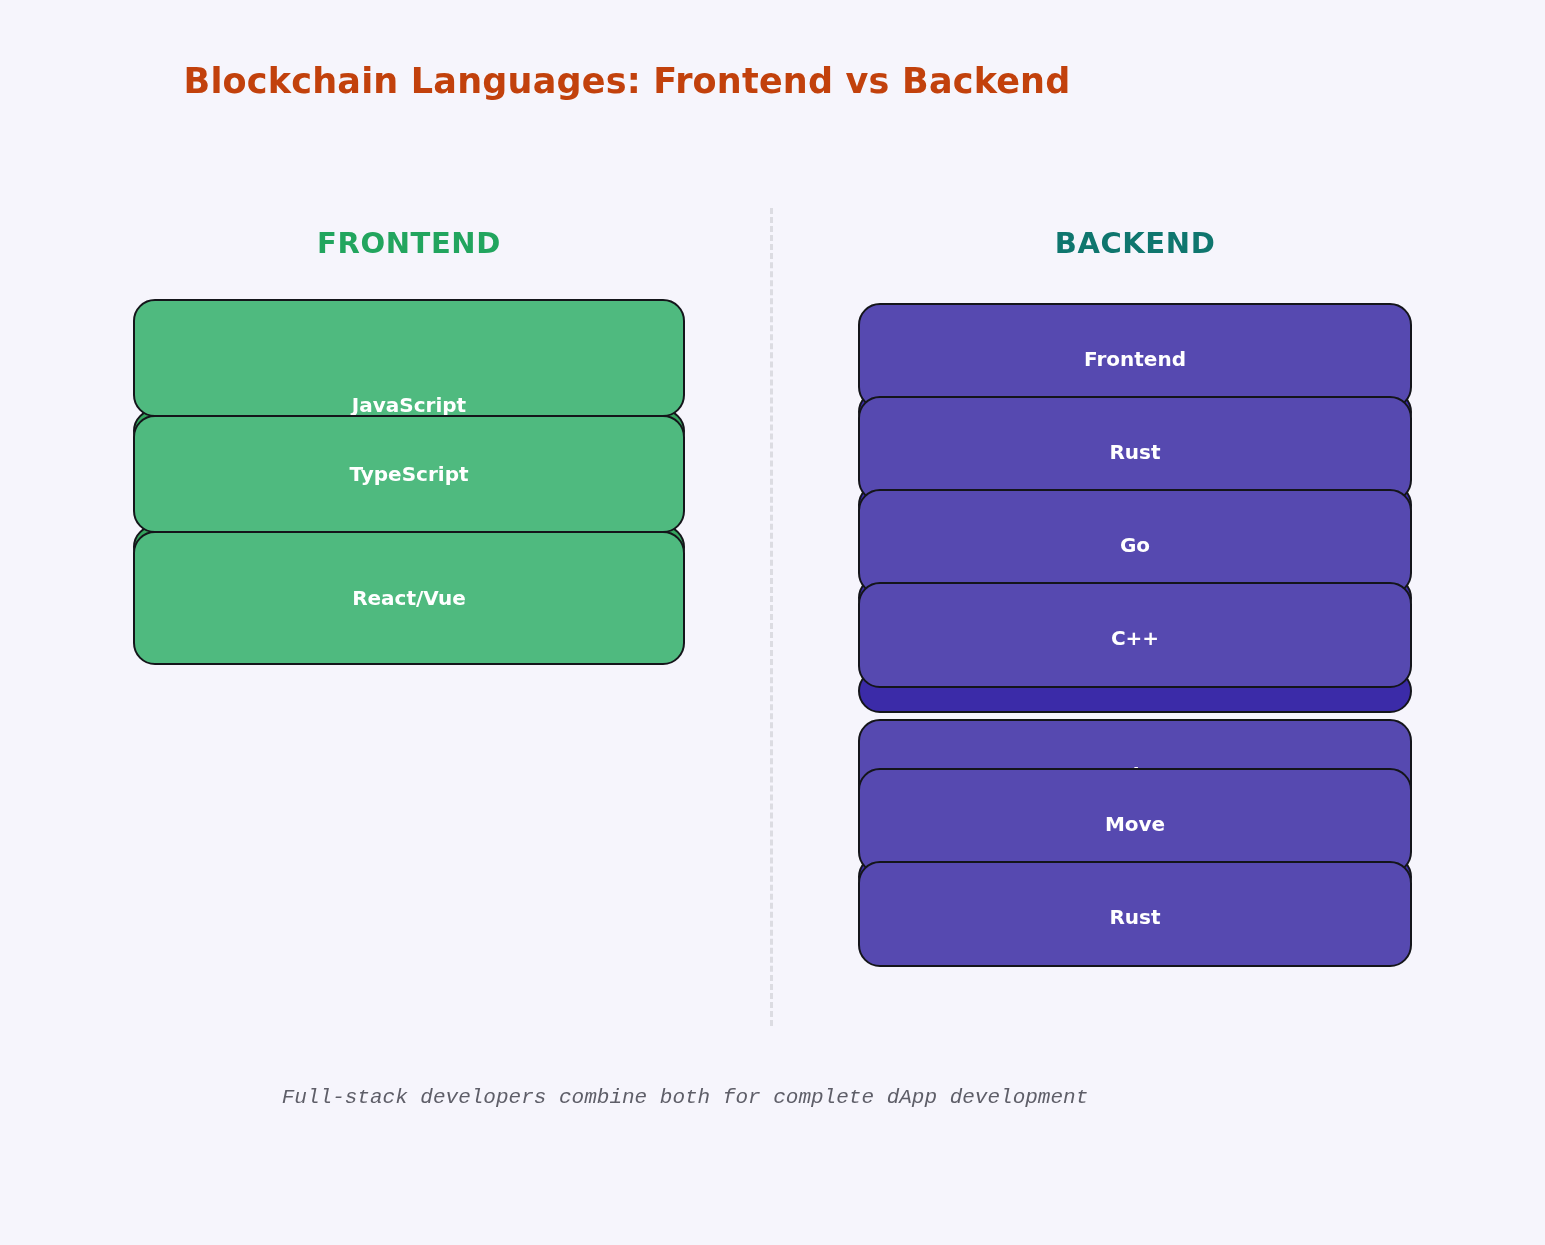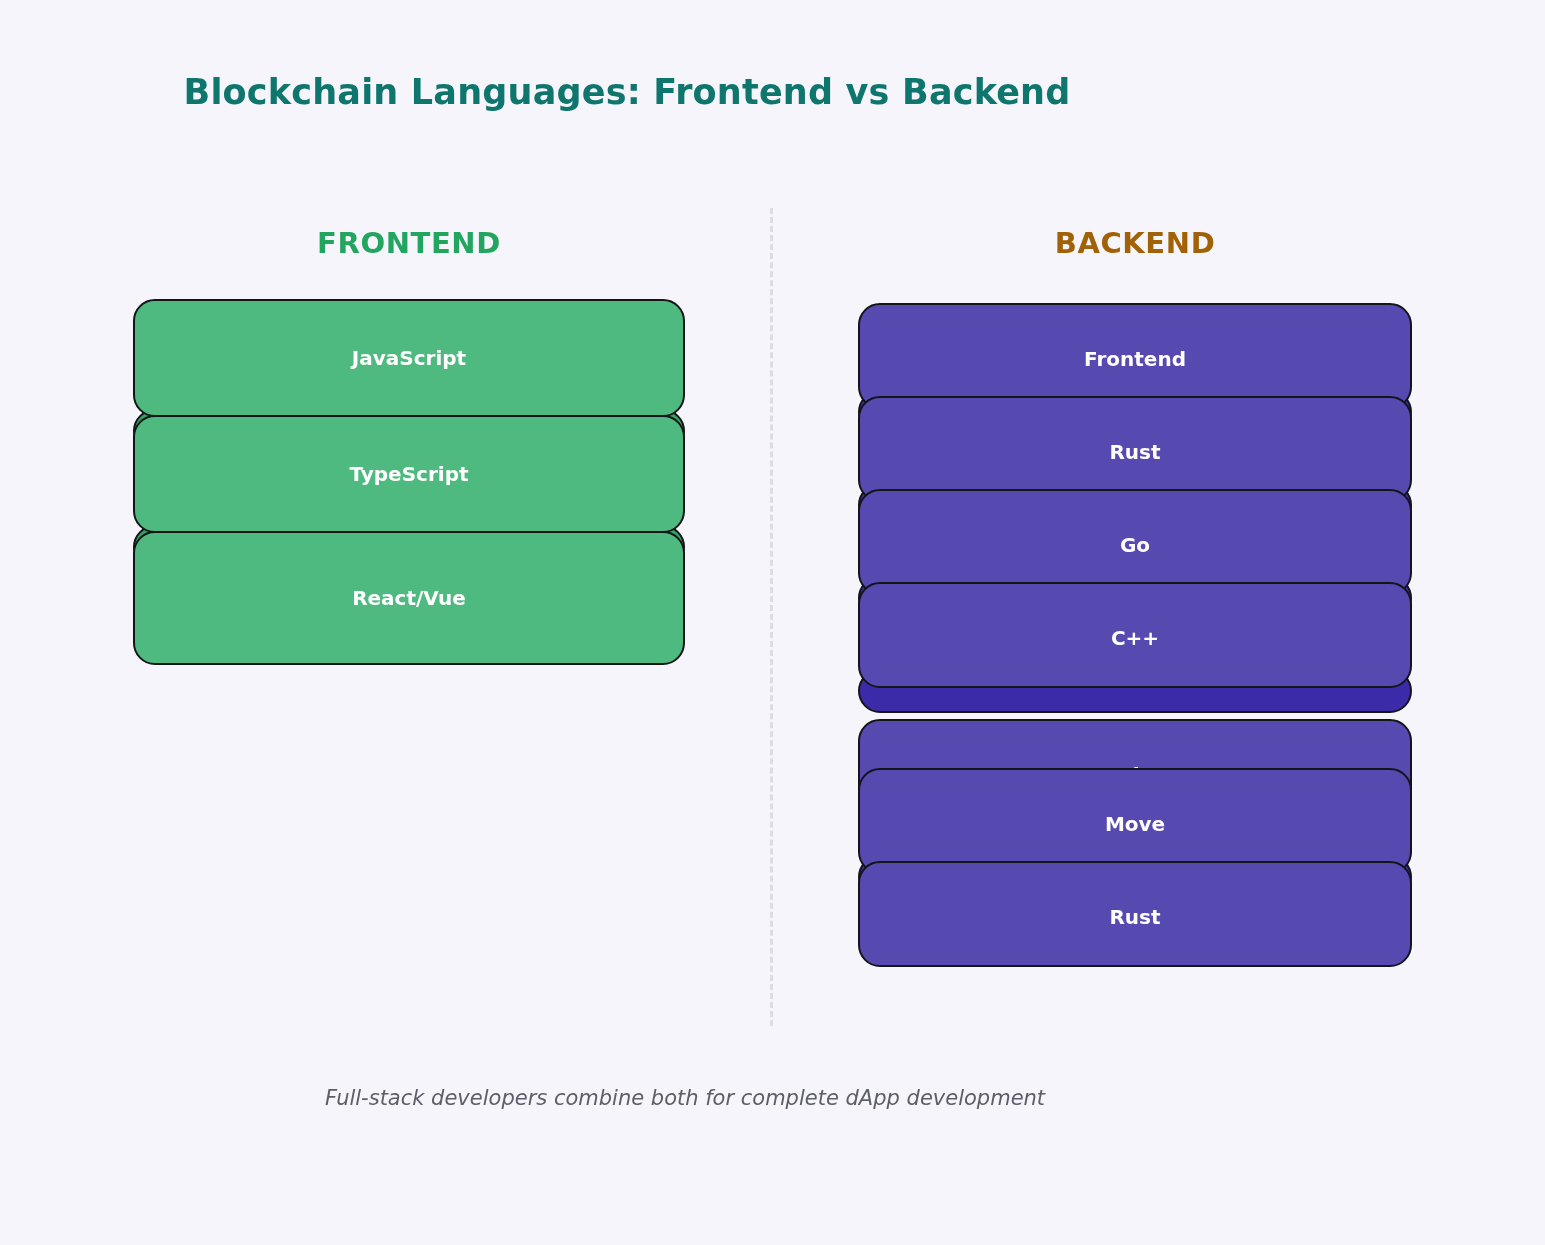--- a/index.html
+++ b/index.html
@@ -18,26 +18,26 @@
   #canvas {
     position: relative;
     width: 1545px;
     height: 1245px;
   }
 
   
   .title {
     position: absolute;
     left: 0;
-    top: 72px;
+    top: 61px;
     width: 1254px;
     text-align: center;
     font-size: 35px;
     font-weight: bold;
-    color: #0f766e;
+    color: #c2410c;
     letter-spacing: 0.2px;
     white-space: nowrap;
   }
 
   
   .col-header {
     position: absolute;
     font-size: 29px;
     font-weight: bold;
     letter-spacing: 0.6px;
@@ -47,21 +47,21 @@
   .col-header.frontend {
     left: 133px;
     top: 226px;
     width: 552px;
     color: #22a55e;
   }
   .col-header.backend {
     left: 858px;
     top: 226px;
     width: 554px;
-    color: #a16207;
+    color: #0f766e;
   }
 
   
   .divider {
     position: absolute;
     left: 770px;
     top: 208px;
     width: 0;
     height: 818px;
     border-left: 3px dashed #dcdce2;
@@ -134,36 +134,37 @@
   .footer {
     position: absolute;
     left: 0;
     top: 1086px;
     width: 1370px;
     text-align: center;
     font-size: 21px;
     font-style: italic;
     color: #5e5e68;
     white-space: nowrap;
+    font-family: Liberation Mono, monospace;
   }
 </style>
 </head>
 <body>
 
 <div id="canvas">
 
   <div class="title">Blockchain Languages: Frontend vs Backend</div>
 
   <div class="col-header frontend">FRONTEND</div>
   <div class="col-header backend">BACKEND</div>
 
   <div class="divider"></div>
 
   <div class="stack" id="frontend-stack">
-      <div class="layer green" style="top: 0px; height: 118px; z-index: 2;">
+      <div class="layer green" style="top: 0px; height: 118px; z-index: 2; align-items: flex-end;">
         <span class="layer-label" style="margin-top: 0px;">JavaScript</span>
       </div>
       <div class="band green" style="top: 110px;"></div>
       <div class="layer green" style="top: 116px; height: 118px; z-index: 4;">
         <span class="layer-label" style="margin-top: 0px;">TypeScript</span>
       </div>
       <div class="band green" style="top: 226px;"></div>
       <div class="layer green" style="top: 232px; height: 134px; z-index: 6;">
         <span class="layer-label" style="margin-top: 0px;">React/Vue</span>
       </div>

